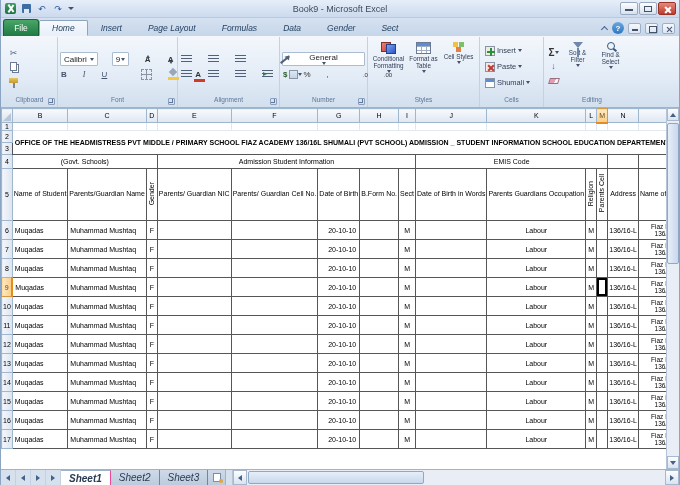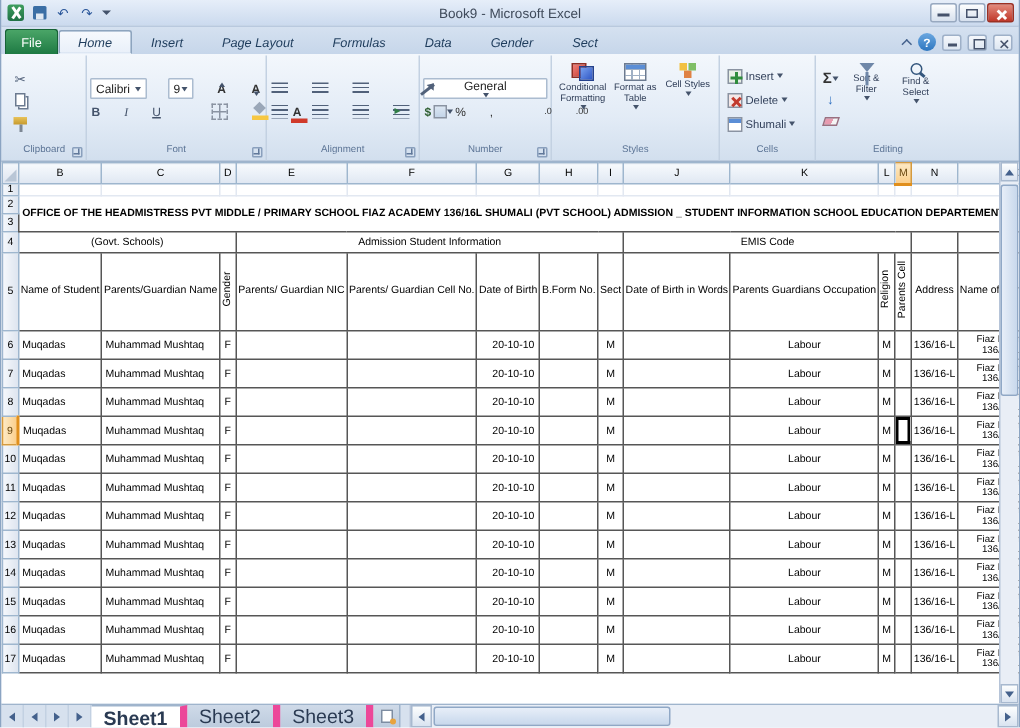--- a/index.html
+++ b/index.html
@@ -172,21 +172,21 @@
   .vtrack { flex:1; position:relative; }
   .vthumb { position:absolute; left:0; right:0; top:2px; height:42%; background:linear-gradient(to right,#e7eef8,#c8d8ec); border:1px solid #90a8c6; border-radius:2px; }
   .tri-up { width:0;height:0;border-left:3px solid transparent;border-right:3px solid transparent;border-bottom:4px solid #44618c; }
   .tri-dn { width:0;height:0;border-left:3px solid transparent;border-right:3px solid transparent;border-top:4px solid #44618c; }
   .tri-lf { width:0;height:0;border-top:3px solid transparent;border-bottom:3px solid transparent;border-right:4px solid #44618c; }
   .tri-rt { width:0;height:0;border-top:3px solid transparent;border-bottom:3px solid transparent;border-left:4px solid #44618c; }
 
   
   .sheetbar { height:16px; flex:0 0 16px; background:#d7e1ee; border-top:1px solid #9fb4cc; display:flex; align-items:stretch; }
   .navbtn { width:15px; display:flex; align-items:center; justify-content:center; border-right:1px solid #c3d1e2; }
-  .stab { padding:0 8px; font-size:13px; color:#2a3a52; display:flex; align-items:center; background:linear-gradient(#cfdae8,#bccbdd); border-right:5px solid #ec4899; }
+  .stab { padding:0 8px; font-size:10px; color:#2a3a52; display:flex; align-items:center; background:linear-gradient(#cfdae8,#bccbdd); border-right:1px solid #ec4899;font-style:italic; }
   .stab.active { background:#fff; font-weight:bold; border-top:1px solid #9fb4cc; }
   .instab { width:18px; display:flex; align-items:center; justify-content:center; background:linear-gradient(#cfdae8,#bccbdd); border-right:1px solid #9fb4cc; }
   .ins-sheet-icon { width:8px; height:9px; background:#fff; border:1px solid #7d8da2; position:relative; }
   .ins-sheet-icon::after { content:''; position:absolute; right:-3px; bottom:-2px; width:4px; height:4px; background:#e8a33d; border-radius:50%; }
   .hscroll { flex:1; display:flex; align-items:stretch; margin-left:6px; border-left:1px solid #b6c4d8; background:#e9eef6; }
   .hbtn { width:14px; background:linear-gradient(#fdfefe,#d9e3f0); border:1px solid #a8b9cf; display:flex; align-items:center; justify-content:center; }
   .htrack { flex:1; position:relative; }
   .hthumb { position:absolute; top:1px; bottom:1px; left:1px; width:42%; background:linear-gradient(#e7eef8,#c8d8ec); border:1px solid #90a8c6; border-radius:2px; }
 
   
@@ -397,21 +397,21 @@
 
     <div class="rgroup" style="width:64px">
       <div class="gcontent cells-col">
         <div class="cell-row">
             <span class="ins-icon"></span>
             <span class="lbl">Insert</span>
             <span class="caret"></span>
           </div>
         <div class="cell-row">
             <span class="del-icon"></span>
-            <span class="lbl">Delete</span>
+            <span class="lbl">Paste</span>
             <span class="caret"></span>
           </div>
         <div class="cell-row">
             <span class="fmt-icon"></span>
             <span class="lbl">Shumali</span>
             <span class="caret"></span>
           </div>
       </div>
       <div class="glabel"><span>Cells</span></div>
     </div>

